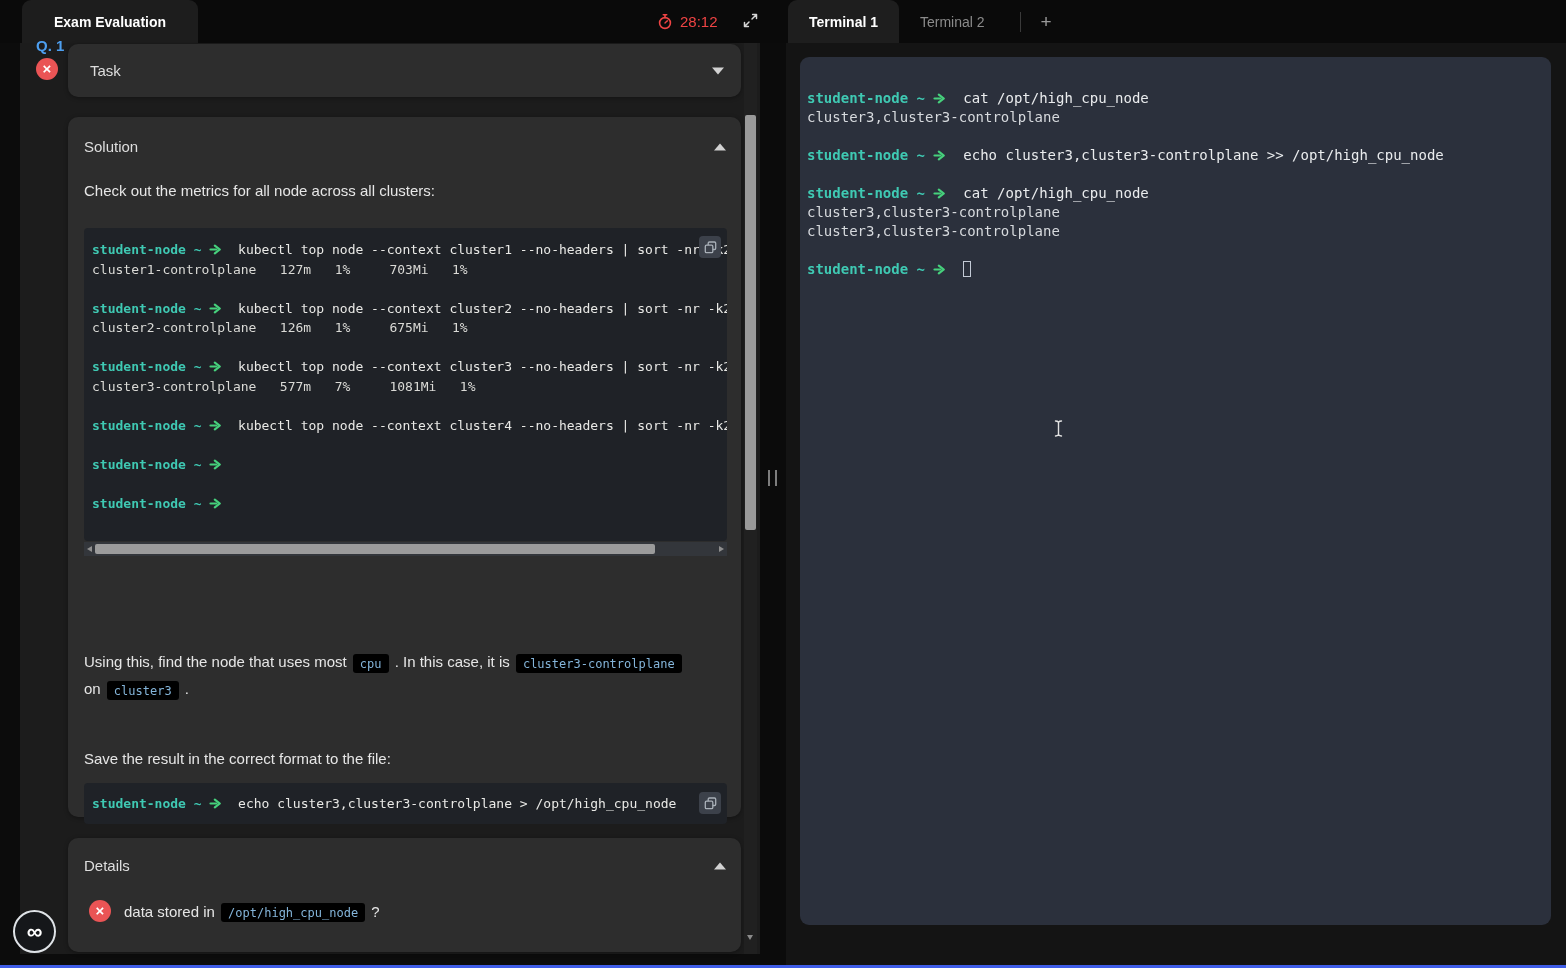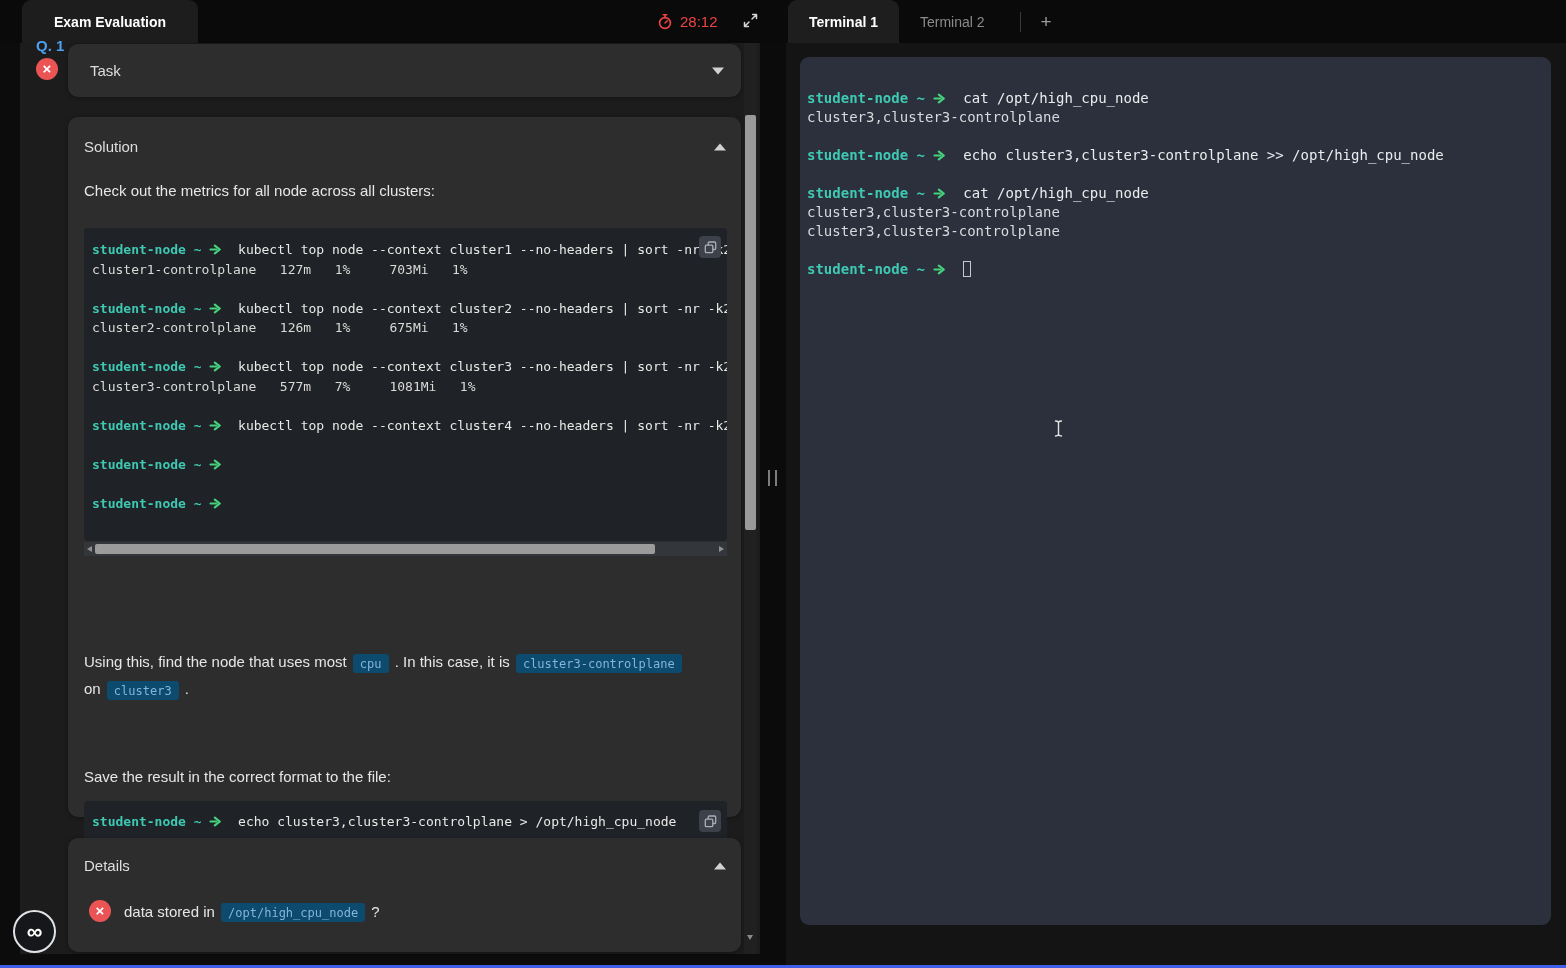--- a/index.html
+++ b/index.html
@@ -61,22 +61,22 @@
   .save-code .copy-btn { top:9px; }
 
   .h-scrollbar { position:relative; width:643px; height:14px; margin-top:1px; background:#33363b; }
   .hs-thumb { position:absolute; left:11px; top:2px; width:560px; height:10px; background:#9b9b9b; border-radius:2px; }
   .hs-arrow { position:absolute; top:4px; width:0; height:0; border-top:3.5px solid transparent; border-bottom:3.5px solid transparent; }
   .hs-arrow.left { left:3px; border-right:5px solid #8f8f8f; }
   .hs-arrow.right { right:3px; border-left:5px solid #8f8f8f; }
 
   .conclusion { margin-top:93px; line-height:25px; }
   .badge { font-family:"DejaVu Sans Mono", monospace; font-size:12px; color:#84b5da;
-           background:#0c4a6e; padding:2.5px 7px; border-radius:3px; margin:0 2px; white-space:nowrap; }
-  .save-text { margin-top:65px; line-height:18px; }
+           background:#000000; padding:2.5px 7px; border-radius:3px; margin:0 2px; white-space:nowrap; }
+  .save-text { margin-top:47px; line-height:18px; }
 
   .details-card { top:838px; height:114px; padding:19px 14px 0 16px; }
   .check-row { display:flex; align-items:center; gap:13px; margin-top:26px; padding-left:5px; }
   .check-text { font-size:15px; color:#e6e6e6; }
 
   .v-scrollbar { position:absolute; left:744px; top:43px; width:13px; height:911px; background:#202020; }
   .vs-thumb { position:absolute; left:1px; top:72px; width:11px; height:415px; background:#9a9a9a; border-radius:2px; }
   .vs-arrow { position:absolute; left:3px; bottom:14px; width:0; height:0;
               border-left:3.5px solid transparent; border-right:3.5px solid transparent;
               border-top:5px solid #8a8a8a; }

